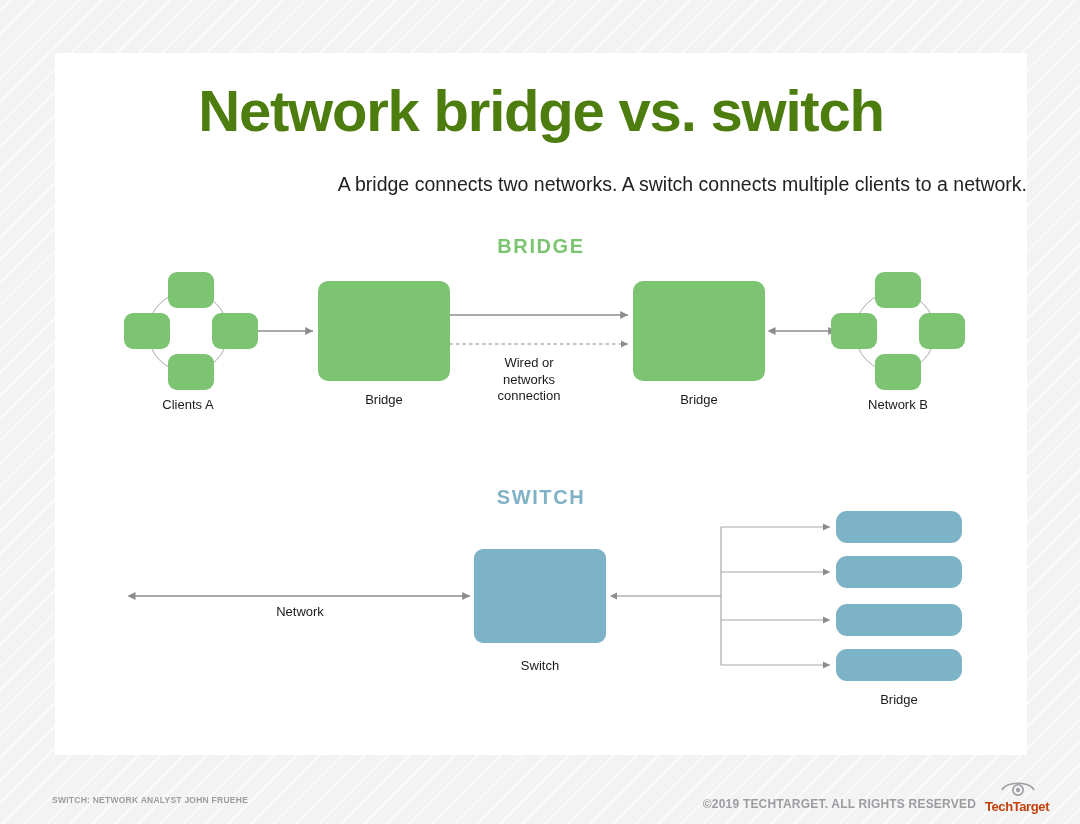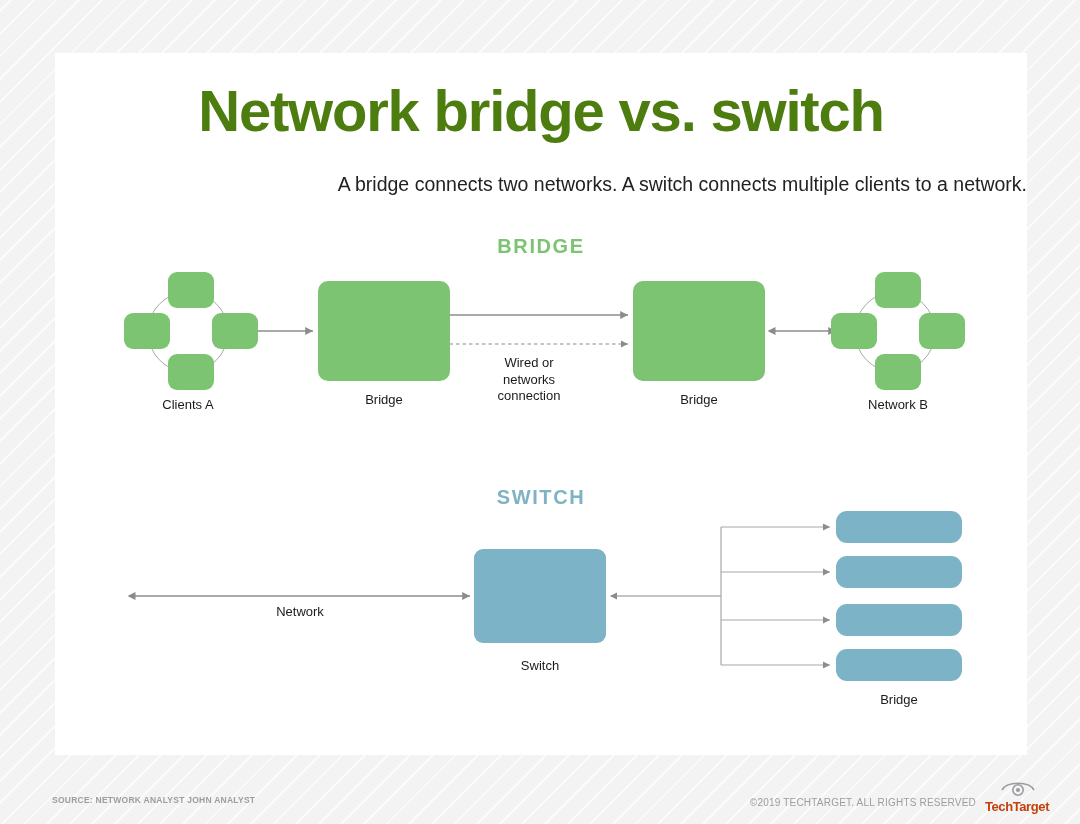--- a/index.html
+++ b/index.html
@@ -119,22 +119,22 @@
     font-size: 8.5px;
     font-weight: bold;
     letter-spacing: 0.25px;
     color: #9b9da1;
     white-space: nowrap;
   }
   .footer-copy {
     position: absolute;
     right: 104px;
     top: 797px;
-    font-size: 10px;
-    font-weight: normal;
+    font-size: 12px;
+    font-weight: bold;
     letter-spacing: 0.2px;
     color: #9b9da1;
     white-space: nowrap;
   }
   .footer-logo {
     position: absolute;
     right: 27px;
     top: 779px;
     width: 72px;
     height: 38px;
@@ -242,21 +242,21 @@
   <div>
     <div class="client-box" style="top:458px;"></div>
     <div class="client-box" style="top:503px;"></div>
     <div class="client-box" style="top:551px;"></div>
     <div class="client-box" style="top:596px;"></div>
   </div>
   <div class="label" style="left:764px; top:639px; width:160px;">Bridge</div>
 
 </div>
 
-<div class="footer-source">SOURCE: NETWORK ANALYST JOHN ANALYST</div>
+<div class="footer-source">SWITCH: NETWORK ANALYST JOHN FRUEHE</div>
 <div class="footer-copy">©2019 TECHTARGET. ALL RIGHTS RESERVED</div>
 <div class="footer-logo">
   <svg width="34" height="18" viewBox="0 0 34 18" xmlns="http://www.w3.org/2000/svg">
     <path d="M1,11 C6,2 28,2 33,11" fill="none" stroke="#9b9da1" stroke-width="1.6"></path>
     <circle cx="17" cy="11" r="5.2" fill="none" stroke="#9b9da1" stroke-width="1.6"></circle>
     <circle cx="17" cy="11" r="2.1" fill="#9b9da1"></circle>
   </svg>
   <div class="logo-text">TechTarget</div>
 </div>
 

